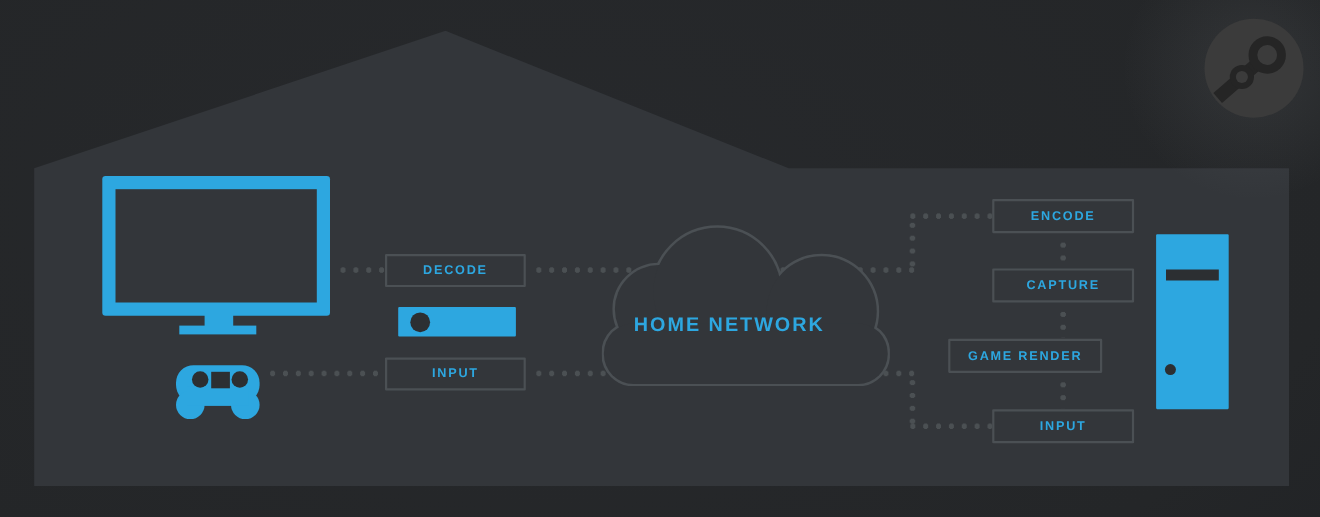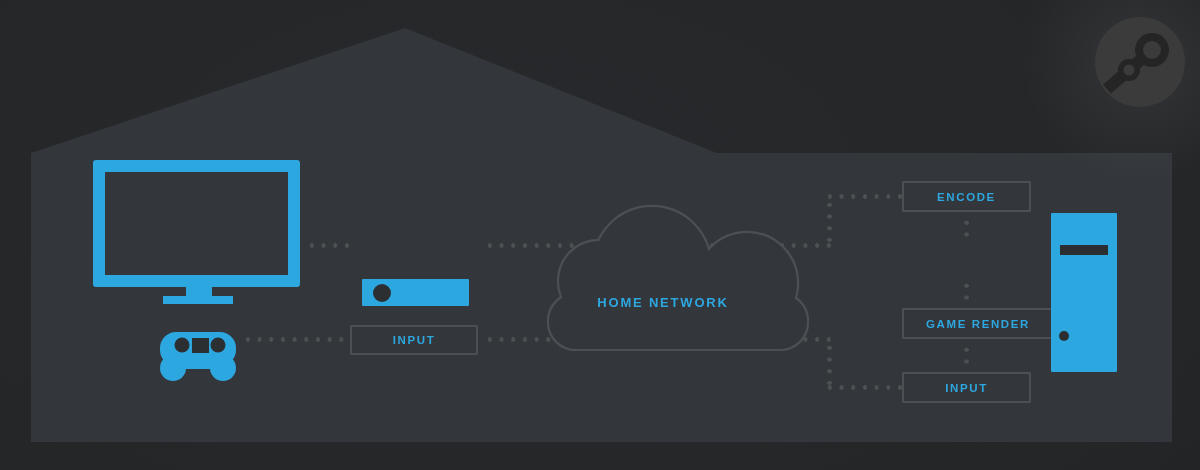--- a/index.html
+++ b/index.html
@@ -44,21 +44,21 @@
     background-image:radial-gradient(circle 2.4px at 50% 50%,var(--dot-gray) 98%,transparent 100%);
     background-size:5px 11.7px;
   }
   .blue{background:var(--accent-blue);}
   .tv-frame{left:93px;top:160px;width:207px;height:127px;border-radius:3px;}
   .tv-screen{position:absolute;inset:12px;background:var(--house-fill);}
   .tv-neck{left:186px;top:286px;width:26px;height:11px;}
   .tv-base{left:163px;top:296px;width:70px;height:8px;}
   .cloud-label{
     position:absolute;left:563px;top:285px;width:200px;text-align:center;
-    color:var(--accent-blue);font-size:13px;font-weight:bold;letter-spacing:1.8px;margin-top:10px;
+    color:var(--accent-blue);font-size:18px;font-weight:bold;letter-spacing:1.8px;
   }
   .device{left:362px;top:279px;width:107px;height:27px;border-radius:1px;}
   .device-dot{left:373px;top:284px;width:18px;height:18px;border-radius:50%;background:var(--dark-detail);}
   .tower{left:1051px;top:213px;width:66px;height:159px;border-radius:1px;}
   .tower-bar{position:absolute;left:9px;top:32px;width:48px;height:10px;background:var(--dark-detail);}
   .tower-btn{position:absolute;left:8px;top:118px;width:10px;height:10px;border-radius:50%;background:var(--dark-detail);}
   .blue-fill{fill:var(--accent-blue);}
   .dark-fill{fill:var(--dark-detail);}
   .cloud-stroke{stroke:var(--outline-gray);stroke-width:4.5;fill:var(--house-fill);}
   .cloud-fill{fill:var(--house-fill);stroke:none;}
@@ -117,27 +117,29 @@
   <svg class="abs" style="left:158px;top:325px" width="80" height="58" viewBox="0 0 80 58">
     <rect class="blue-fill" x="2" y="7" width="76" height="34" rx="16"></rect>
     <circle class="blue-fill" cx="15" cy="43" r="13"></circle>
     <circle class="blue-fill" cx="65" cy="43" r="13"></circle>
     <rect class="blue-fill" x="12" y="26" width="56" height="18"></rect>
     <circle class="dark-fill" cx="24" cy="20" r="7.5"></circle>
     <circle class="dark-fill" cx="60" cy="20" r="7.5"></circle>
     <rect class="dark-fill" x="34" y="13" width="17" height="15"></rect>
   </svg>
 
+  <div class="node" style="left:350px;top:231px;width:128px;height:30px">DECODE</div>
   <div class="node" style="left:350px;top:325px;width:128px;height:30px">INPUT</div>
 
   <div class="abs blue device"></div>
   <div class="abs device-dot"></div>
 
   <div class="node" style="left:902px;top:181px;width:129px;height:31px">ENCODE</div>
-  <div class="node" style="left:902px;top:308px;width:152px;height:31px">GAME RENDER</div>
+  <div class="node" style="left:902px;top:244px;width:129px;height:31px">CAPTURE</div>
+  <div class="node" style="left:862px;top:308px;width:140px;height:31px">GAME RENDER</div>
   <div class="node" style="left:902px;top:372px;width:129px;height:31px">INPUT</div>
 
   <div class="abs blue tower">
     <div class="tower-bar"></div>
     <div class="tower-btn"></div>
   </div>
 
 </div>
 
 </body></html>

